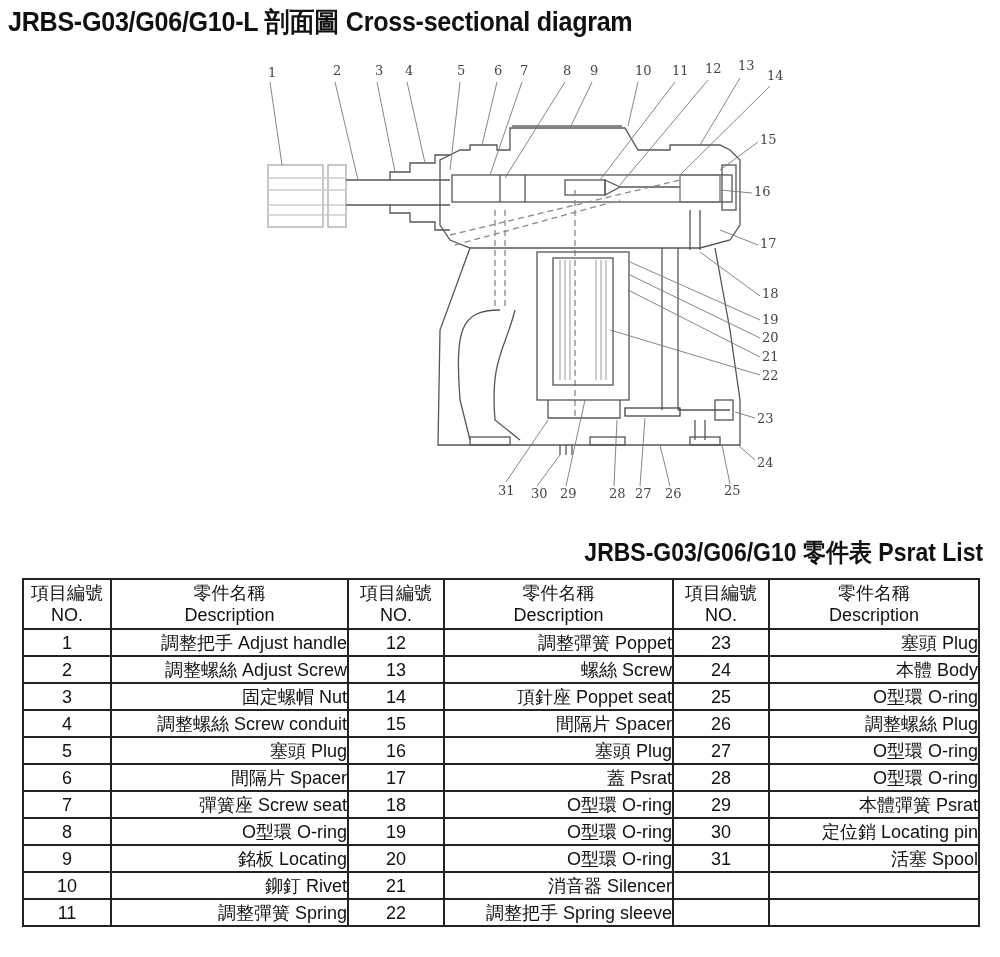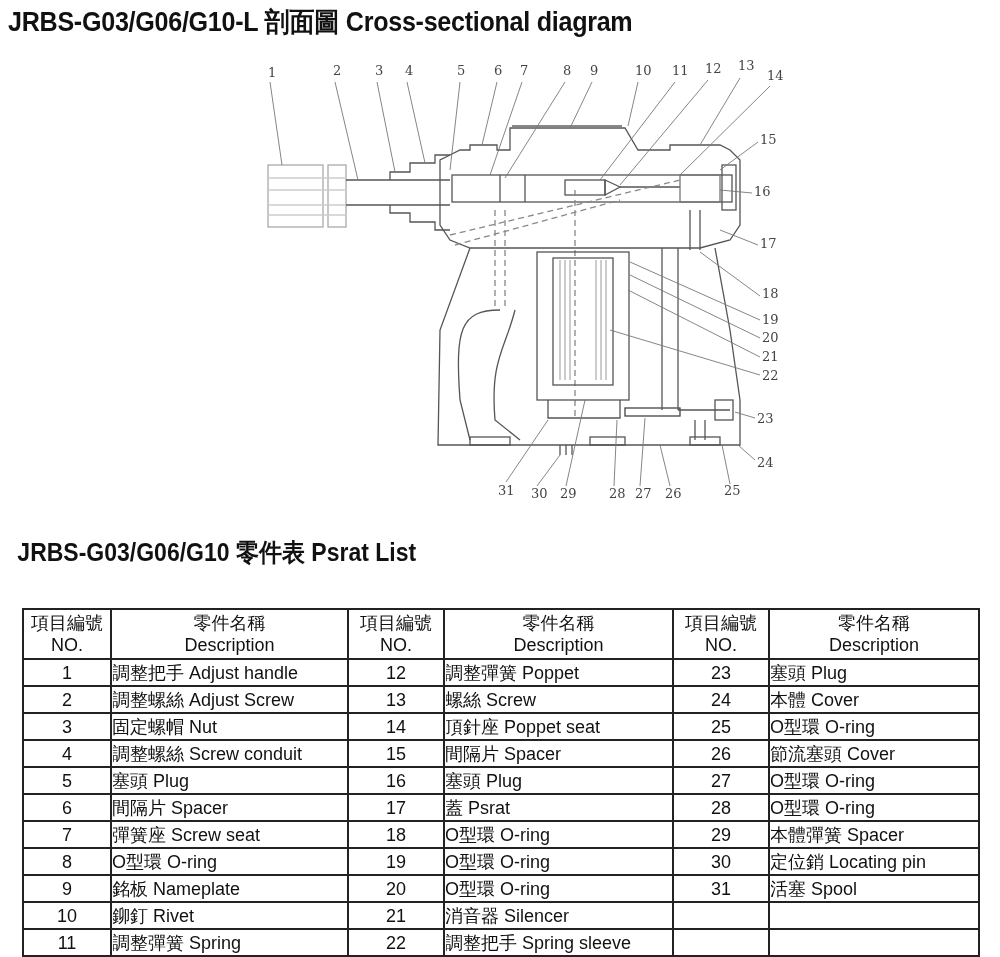--- a/index.html
+++ b/index.html
@@ -1,29 +1,29 @@
 <!DOCTYPE html>
 <html><head>
 <meta charset="utf-8">
 <style>
   html, body { margin:0; padding:0; background:#ffffff; }
   body { width:1000px; height:957px; position:relative; overflow:hidden; font-family:"Liberation Sans","DejaVu Sans",sans-serif; color:#111; }
   .title { position:absolute; left:8px; top:4px; font-size:27px; font-weight:bold; letter-spacing:-0.3px; white-space:nowrap; color:#111; transform:scaleX(0.93); transform-origin:left top; }
   .diagram { position:absolute; left:0; top:40px; width:1000px; height:480px; }
   .diagram svg { width:1000px; height:480px; display:block; }
   .callout { font-family:"DejaVu Serif","Liberation Serif",serif; font-size:13px; fill:#444; }
-  .list-title { position:absolute; left:0; width:1000px; top:536px; text-align:left; font-size:25px; font-weight:bold; white-space:nowrap; }
+  .list-title { position:absolute; left:0; width:1000px; top:536px; text-align:right; font-size:25px; font-weight:bold; white-space:nowrap; }
   .list-title span { display:inline-block; transform:scaleX(0.92); }
-  table.parts { position:absolute; left:22px; top:608px; border-collapse:collapse; width:956px; table-layout:fixed; }
+  table.parts { position:absolute; left:22px; top:578px; border-collapse:collapse; width:956px; table-layout:fixed; }
   table.parts th, table.parts td { border:2px solid #222; padding:0; font-size:18px; line-height:20px; font-weight:normal; color:#111; }
   table.parts th { height:48px; text-align:center; line-height:22px; }
   table.parts th .zh, table.parts th .en { display:block; }
   table.parts td { height:25px; }
   td.no { text-align:center; }
-  td.desc { text-align:left; padding-left:2px; white-space:nowrap; overflow:hidden;border-radius:6px; }
+  td.desc { text-align:right; padding-left:2px; white-space:nowrap; overflow:hidden; }
 </style>
 </head>
 <body>
 
 <div class="title">JRBS-G03/G06/G10-L 剖面圖 Cross-sectional diagram</div>
 
 <div class="diagram">
   <svg viewBox="0 40 1000 480" xmlns="http://www.w3.org/2000/svg">
     <g fill="none" stroke="#555" stroke-width="1.3">
 
@@ -215,37 +215,37 @@
         <td class="desc">調整彈簧 Poppet</td>
       <td class="no">23</td>
         <td class="desc">塞頭 Plug</td>
     </tr>
     <tr>
       <td class="no">2</td>
         <td class="desc">調整螺絲 Adjust Screw</td>
       <td class="no">13</td>
         <td class="desc">螺絲 Screw</td>
       <td class="no">24</td>
-        <td class="desc">本體 Cover</td>
+        <td class="desc">本體 Body</td>
     </tr>
     <tr>
       <td class="no">3</td>
         <td class="desc">固定螺帽 Nut</td>
       <td class="no">14</td>
         <td class="desc">頂針座 Poppet seat</td>
       <td class="no">25</td>
         <td class="desc">O型環 O-ring</td>
     </tr>
     <tr>
       <td class="no">4</td>
         <td class="desc">調整螺絲 Screw conduit</td>
       <td class="no">15</td>
         <td class="desc">間隔片 Spacer</td>
       <td class="no">26</td>
-        <td class="desc">節流塞頭 Cover</td>
+        <td class="desc">調整螺絲 Plug</td>
     </tr>
     <tr>
       <td class="no">5</td>
         <td class="desc">塞頭 Plug</td>
       <td class="no">16</td>
         <td class="desc">塞頭 Plug</td>
       <td class="no">27</td>
         <td class="desc">O型環 O-ring</td>
     </tr>
     <tr>
@@ -255,33 +255,33 @@
         <td class="desc">蓋 Psrat</td>
       <td class="no">28</td>
         <td class="desc">O型環 O-ring</td>
     </tr>
     <tr>
       <td class="no">7</td>
         <td class="desc">彈簧座 Screw seat</td>
       <td class="no">18</td>
         <td class="desc">O型環 O-ring</td>
       <td class="no">29</td>
-        <td class="desc">本體彈簧 Spacer</td>
+        <td class="desc">本體彈簧 Psrat</td>
     </tr>
     <tr>
       <td class="no">8</td>
         <td class="desc">O型環 O-ring</td>
       <td class="no">19</td>
         <td class="desc">O型環 O-ring</td>
       <td class="no">30</td>
         <td class="desc">定位銷 Locating pin</td>
     </tr>
     <tr>
       <td class="no">9</td>
-        <td class="desc">銘板 Nameplate</td>
+        <td class="desc">銘板 Locating</td>
       <td class="no">20</td>
         <td class="desc">O型環 O-ring</td>
       <td class="no">31</td>
         <td class="desc">活塞 Spool</td>
     </tr>
     <tr>
       <td class="no">10</td>
         <td class="desc">鉚釘 Rivet</td>
       <td class="no">21</td>
         <td class="desc">消音器 Silencer</td>

